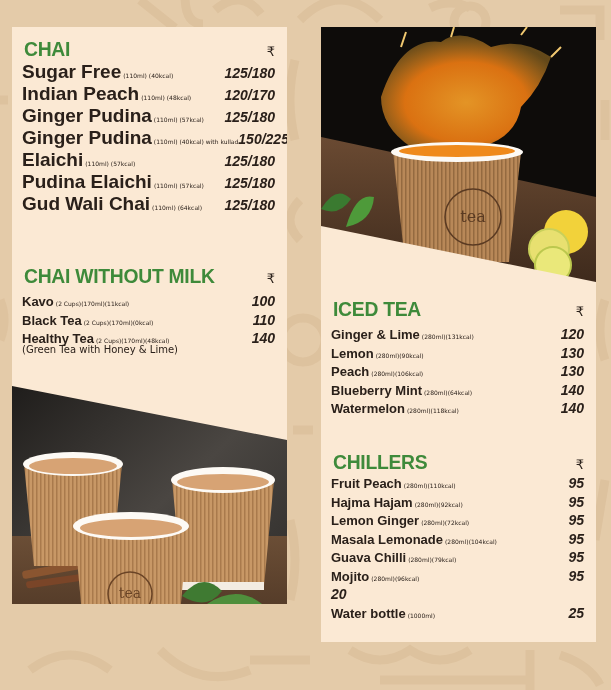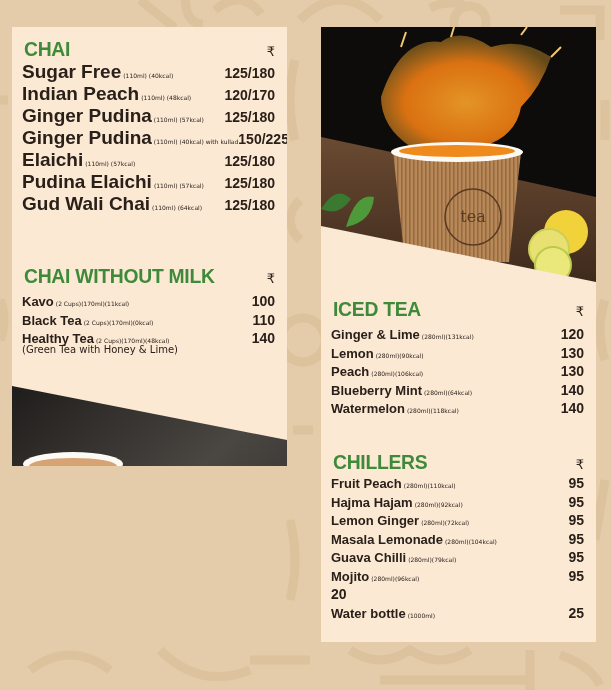--- a/index.html
+++ b/index.html
@@ -9,21 +9,21 @@
       font-family: "DejaVu Sans", sans-serif;
       position: relative;
       color: #2a201a;
     }
     .bg-pattern { position: absolute; inset: 0; pointer-events: none; }
     .panel {
       position: absolute;
       background: #fbe9d4;
       overflow: hidden;
     }
-    #left-panel { left: 12px; top: 27px; width: 275px; height: 439px; }
+    #left-panel { left: 12px; top: 27px; width: 275px; height: 577px; }
     #right-panel { left: 321px; top: 27px; width: 275px; height: 615px; }
 
     .section { position: absolute; left: 0; right: 0; }
     .sec-head {
       display: flex; justify-content: space-between; align-items: baseline;
       padding: 0 12px 0 12px;
     }
     .sec-title {
       color: #3e8a3a; font-weight: bold; font-size: 21px;
       font-family: "Liberation Sans", sans-serif;
@@ -36,21 +36,21 @@
       padding: 0 12px 0 10px; margin-top: 2px;
     }
     .subhead-title { font-weight: bold; font-size: 18px; font-family: "Liberation Sans", sans-serif; }
     .subhead-note { font-size: 11px; font-family: "Liberation Sans", sans-serif; }
     .row {
       display: flex; justify-content: space-between; align-items: baseline;
       padding: 0 12px 0 10px; height: 22px; line-height: 22px; white-space: nowrap;
     }
     .row .name { font-weight: bold; font-size: 19px; font-family: "Liberation Sans", sans-serif; }
     .row .meta { font-size: 6px; font-weight: normal; margin-left: 2px; font-family: "DejaVu Sans", sans-serif; }
-    .row .price { font-weight: bold; font-size: 14px; font-family: "Liberation Sans", sans-serif; }
+    .row .price { font-weight: bold; font-size: 14px; font-family: "Liberation Sans", sans-serif; font-style: italic; }
     .row.tight { height: 18.5px; line-height: 18.5px; }
     .row.tight .name { font-size: 13px; }
     .row.tight .price { font-size: 14px; }
     .note-line { padding: 0 10px; font-size: 10px; font-family: "DejaVu Sans", sans-serif; margin-top: -4px; }
     .sup { font-size: 8px; vertical-align: super; margin-left: 1px; }
 
     .photo { position: absolute; }
   </style>
 </head>
 <body>

